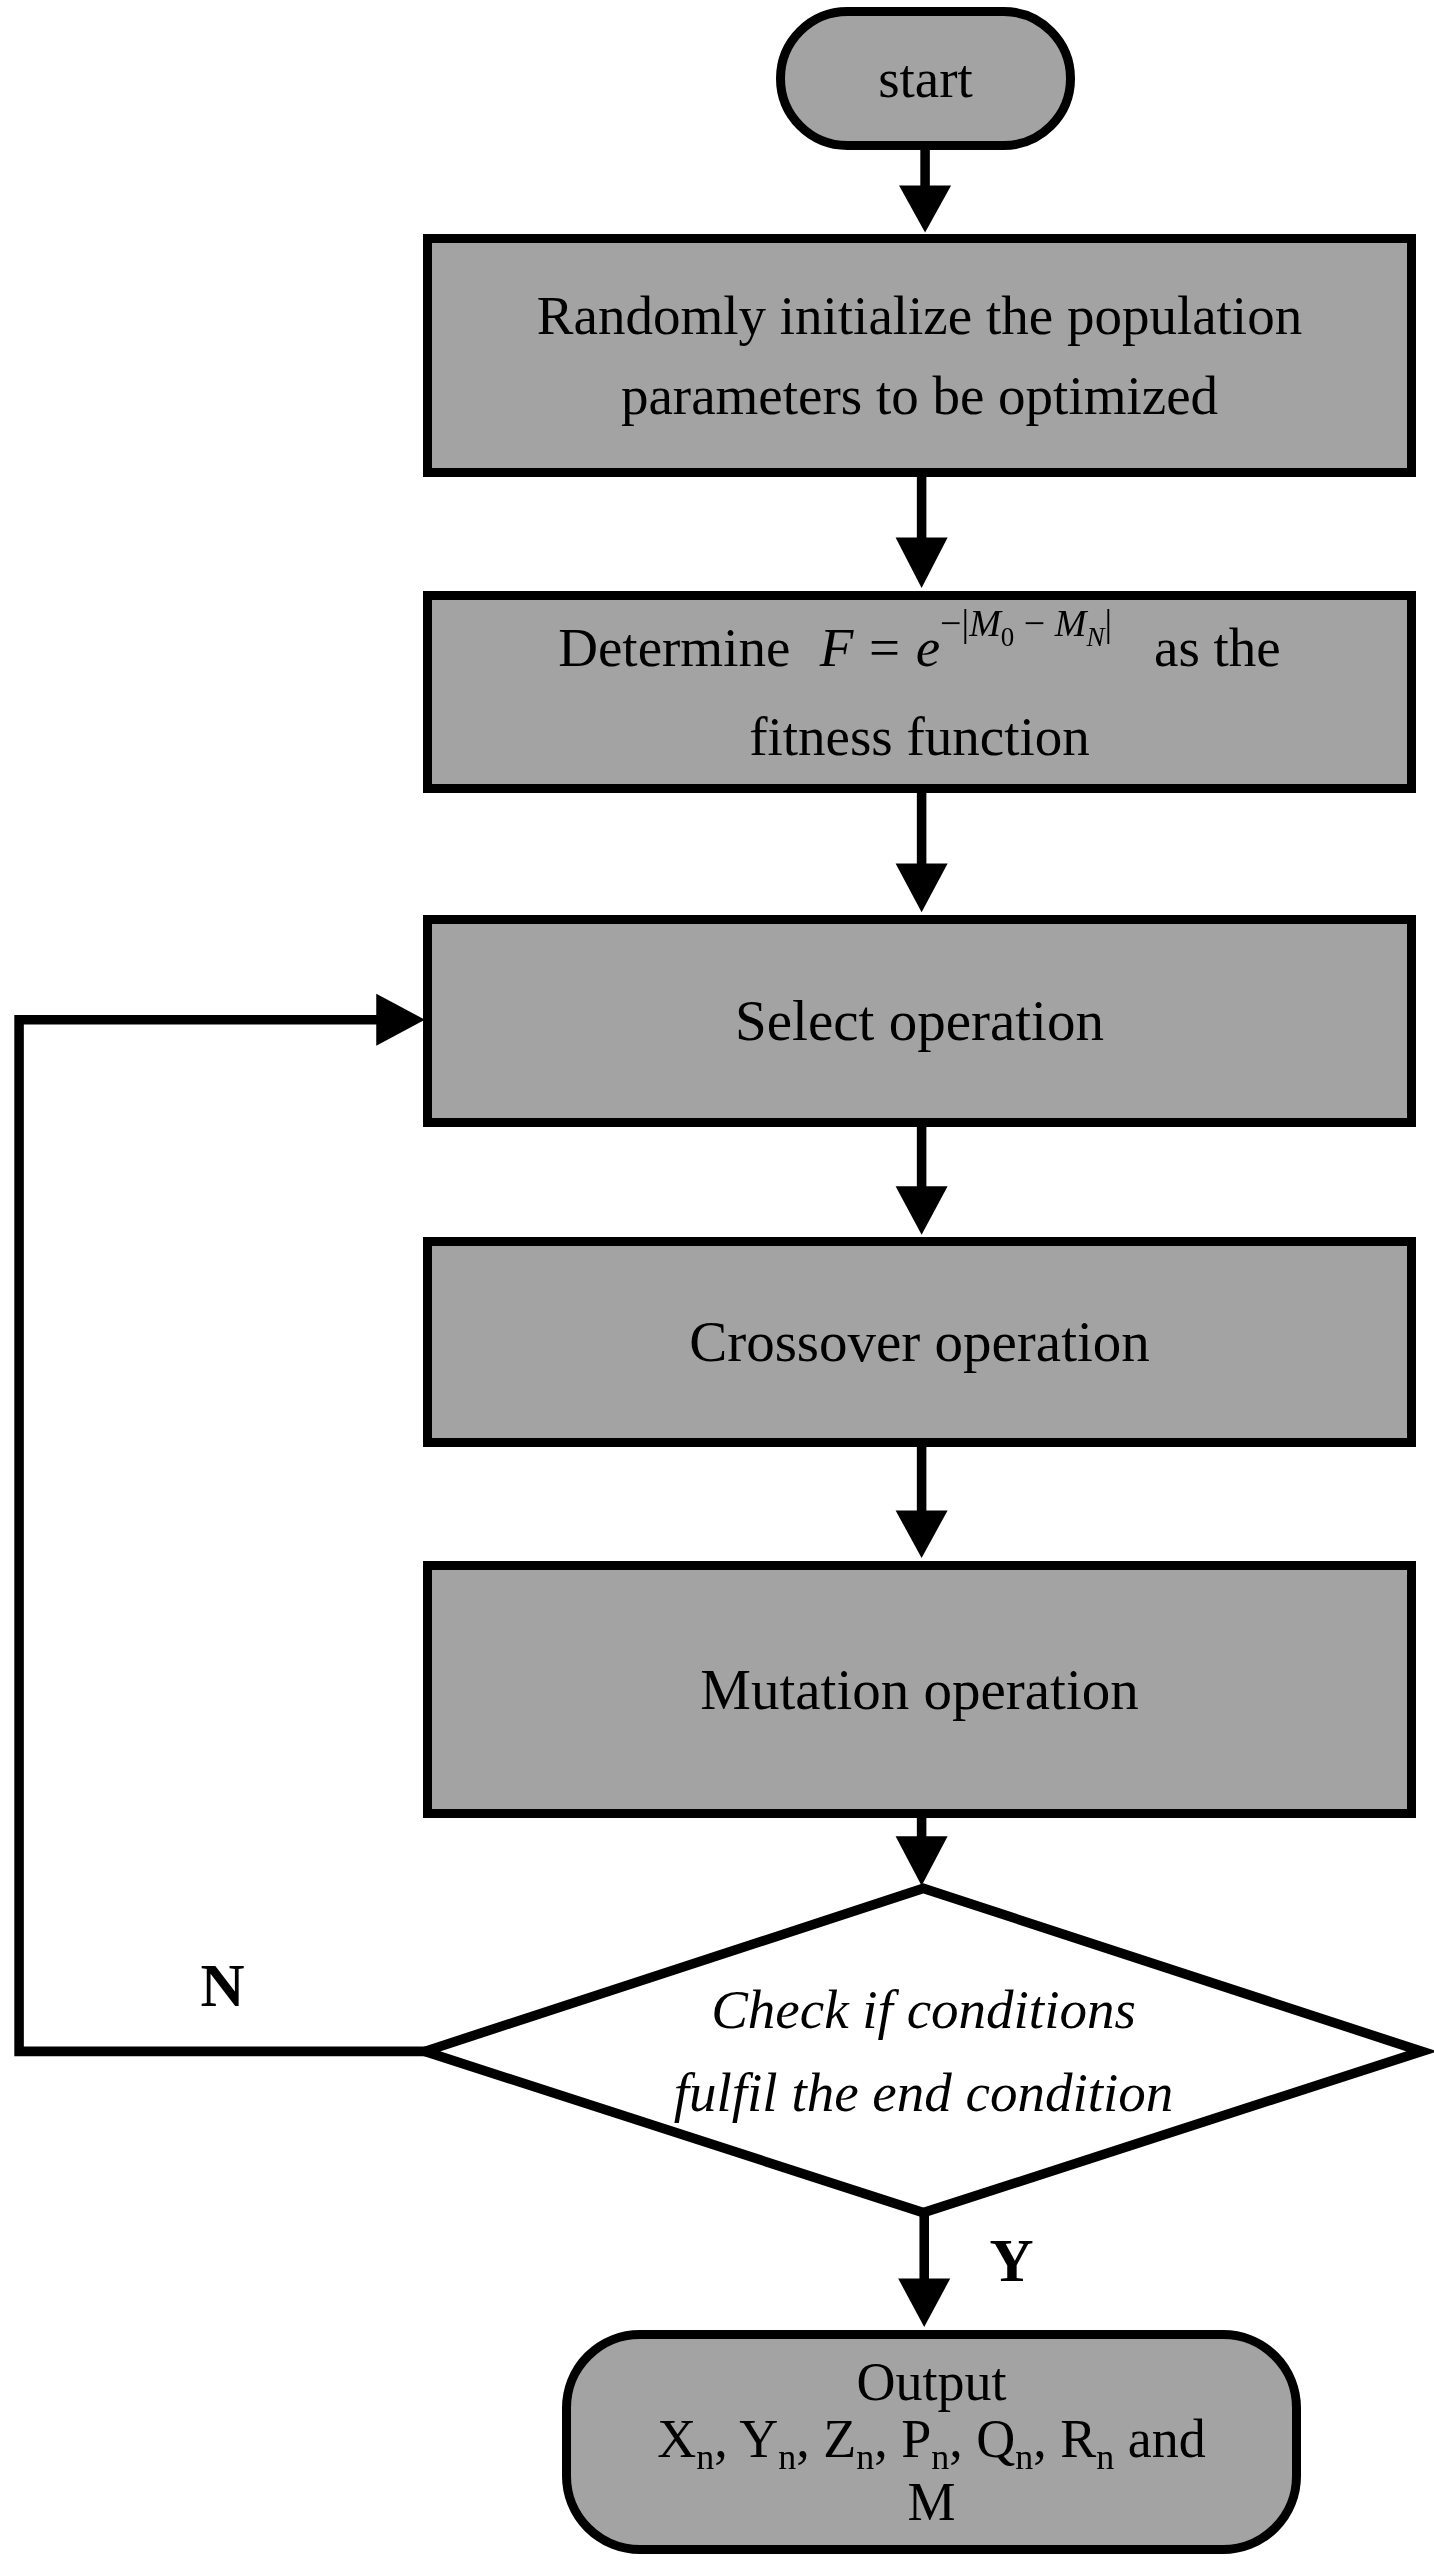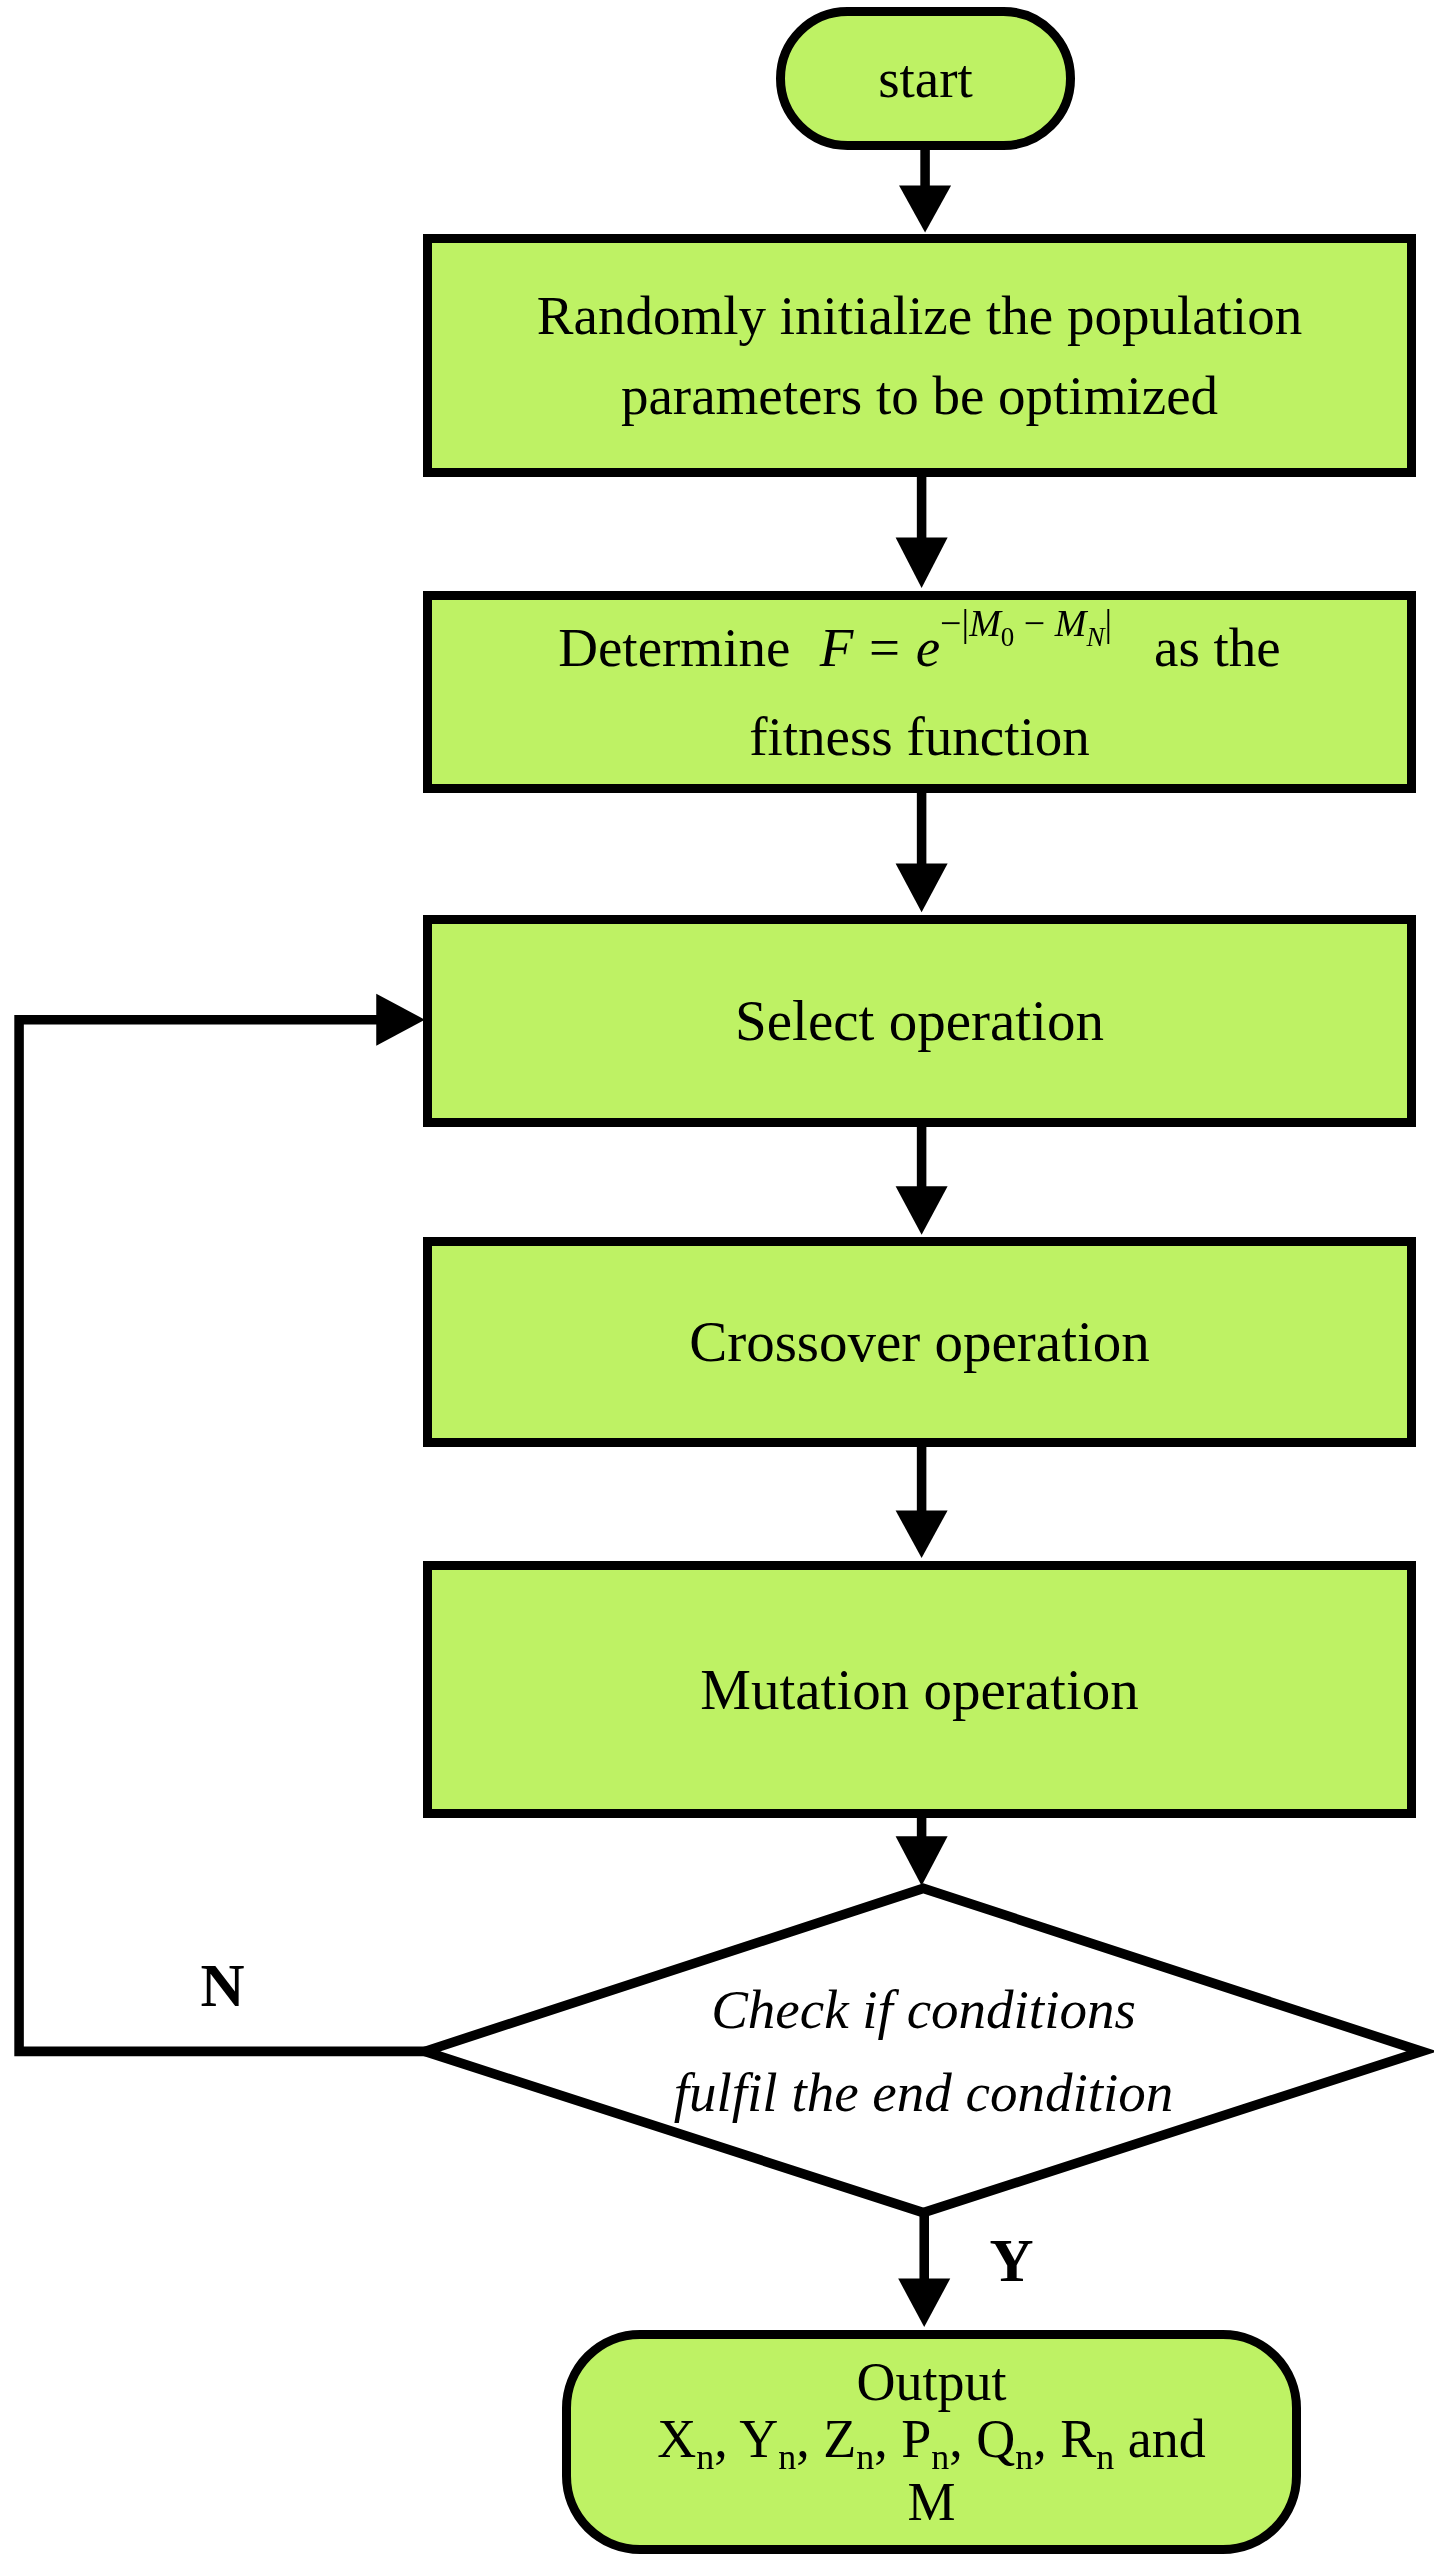--- a/index.html
+++ b/index.html
@@ -10,21 +10,21 @@
     background: #ffffff;
     font-family: "Liberation Serif", "DejaVu Serif", serif;
     color: #000000;
     overflow: hidden;
   }
   svg.wires { position: absolute; left: 0; top: 0; width: 1434px; height: 2576px; }
   .node {
     position: absolute;
     box-sizing: border-box;
     border: 9.5px solid #000000;
-    background: #bef264;
+    background: #a3a3a3;
     display: flex;
     flex-direction: column;
     align-items: center;
     justify-content: center;
     text-align: center;
     font-size: 55px;
     line-height: 80px;
   }
   .stadium-start { left: 776px; top: 7px; width: 299px; height: 143px; border-radius: 74px; }
   .rect-init    { left: 423px; top: 234px;  width: 993px; height: 243px; }

